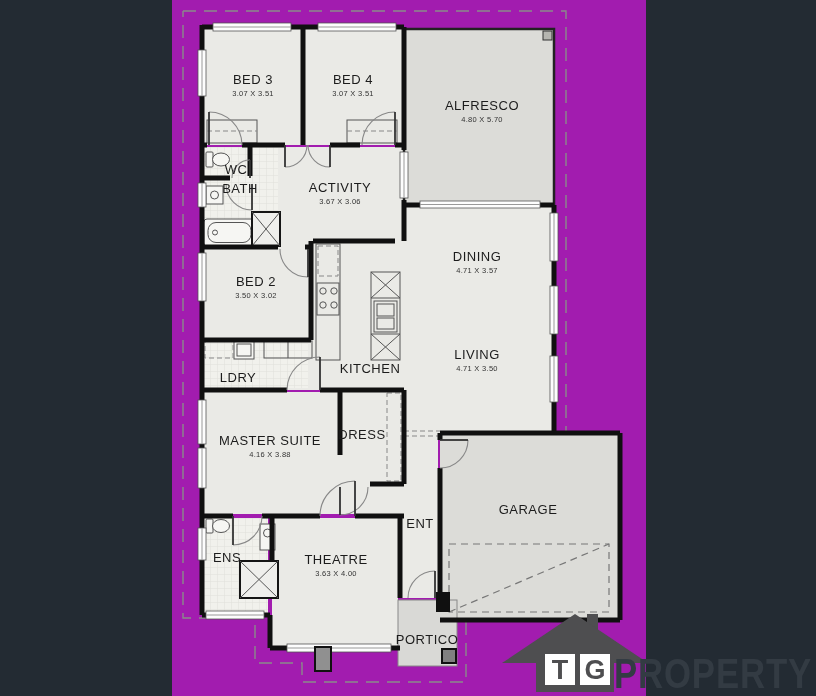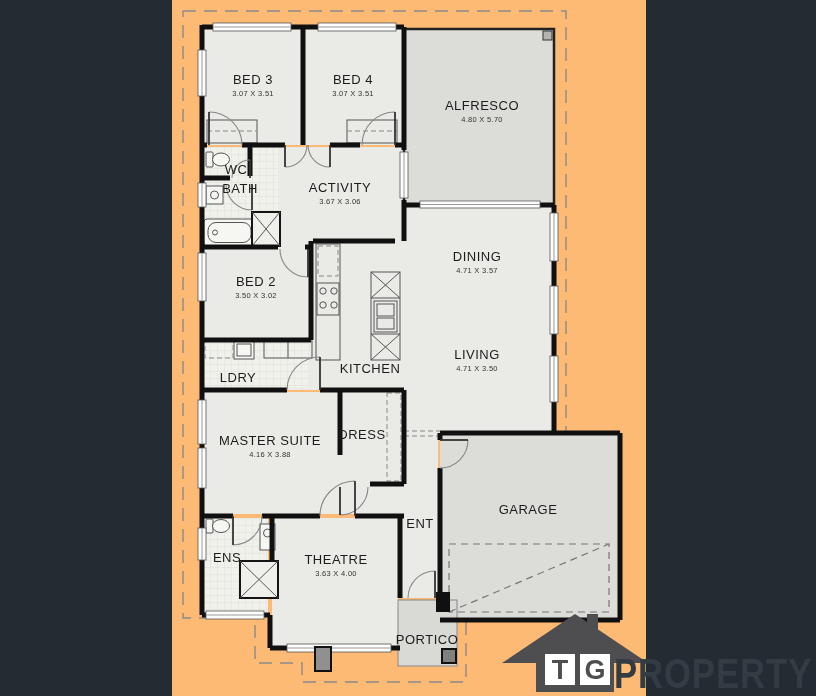--- a/index.html
+++ b/index.html
@@ -1,16 +1,16 @@
 <!DOCTYPE html>
 <html><head>
 <meta charset="utf-8">
 <style>
   html,body{margin:0;padding:0;background:#fff;}
-  .stage{position:relative;width:816px;height:696px;background:#fdba74;overflow:hidden;
+  .stage{position:relative;width:816px;height:696px;background:#a21caf;overflow:hidden;
          font-family:"Liberation Sans",sans-serif;}
   .panel{position:absolute;top:0;height:696px;background:#232b33;}
   .panel.left{left:0;width:172px;}
   .panel.right{left:646px;width:170px;}
   svg.plan{position:absolute;left:0;top:0;}
   text{font-family:"Liberation Sans",sans-serif;}
   .room{font-size:13px;fill:#1c1c1c;letter-spacing:.5px;text-anchor:middle;}
   .dims{font-size:7.5px;fill:#333;letter-spacing:.3px;text-anchor:middle;}
   .wall{stroke:#101010;stroke-width:5;fill:none;stroke-linecap:butt;}
   .thinwall{fill:#dcdcd8;stroke:#222;stroke-width:2.5;}

